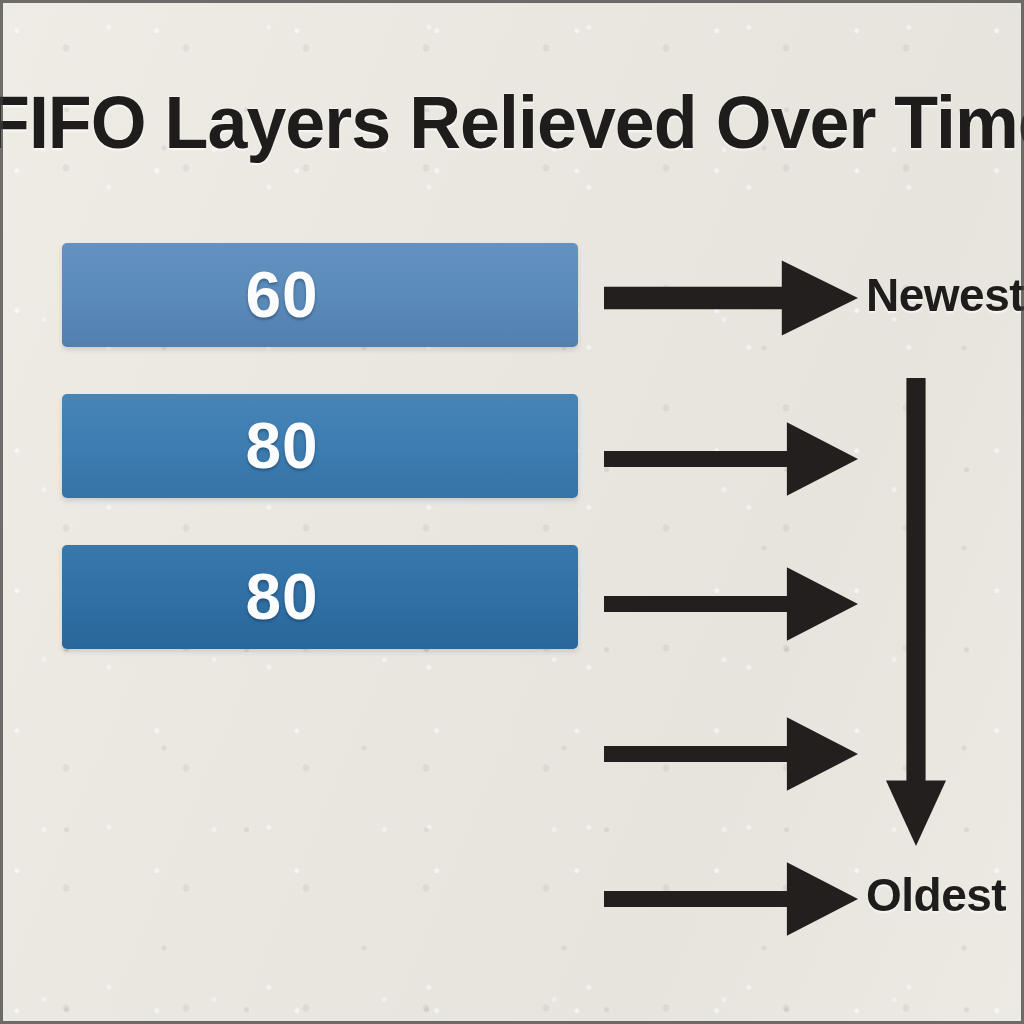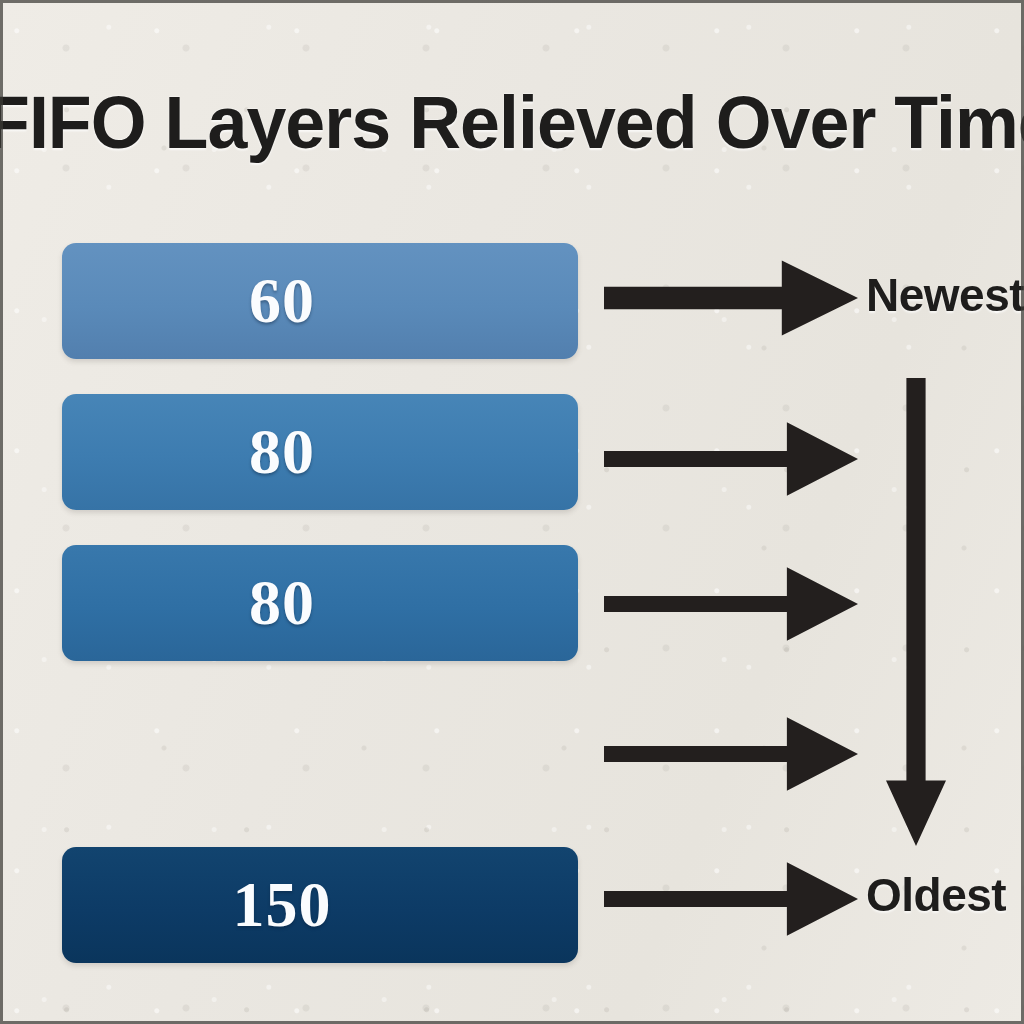--- a/index.html
+++ b/index.html
@@ -52,24 +52,23 @@
     transform:scaleX(.97);
     transform-origin:left center;
     text-shadow:0 2px 2px rgba(255,255,255,.70), 0 -1px 0 rgba(255,255,255,.35);
   }
 
   
   .bar {
     position:absolute;
     left:62px;
     width:516px;
-    height:116px;
-    border-radius:14px;
+    height:104px;
+    border-radius:5px;
     box-shadow:0 3px 5px rgba(90,85,78,.18);
-    font-family:Liberation Serif, serif;
   }
   .bar-label {
     position:absolute;
     left:0; right:0;
     top:50%;
     transform:translateY(-50%) translateX(-38px);
     text-align:center;
     font-size:64px;
     font-weight:700;
     color:#fafcfe;
@@ -128,23 +127,20 @@
 
   <div class="bar" style="top:394px; background:linear-gradient(180deg,#4785b7 0%,#3d7cb0 55%,#3673a6 100%);">
     <div class="bar-label">80</div>
   </div>
 
   <div class="bar" style="top:545px; background:linear-gradient(180deg,#3878ac 0%,#2f6fa4 55%,#2a6699 100%);">
     <div class="bar-label">80</div>
   </div>
 
 
-  <div class="bar" style="top:847px; background:linear-gradient(180deg,#12446f 0%,#0d3b66 55%,#0a355c 100%);">
-    <div class="bar-label">150</div>
-  </div>
 
   <div class="harrow thick" style="top:258px;"></div>
   <div class="harrow thin" style="top:419px;"></div>
   <div class="harrow thin" style="top:564px;"></div>
   <div class="harrow thin" style="top:714px;"></div>
   <div class="harrow thin" style="top:859px;"></div>
 
   <div id="varrow"></div>
 
   <div class="side-label" style="top:268px;">Newest</div>

